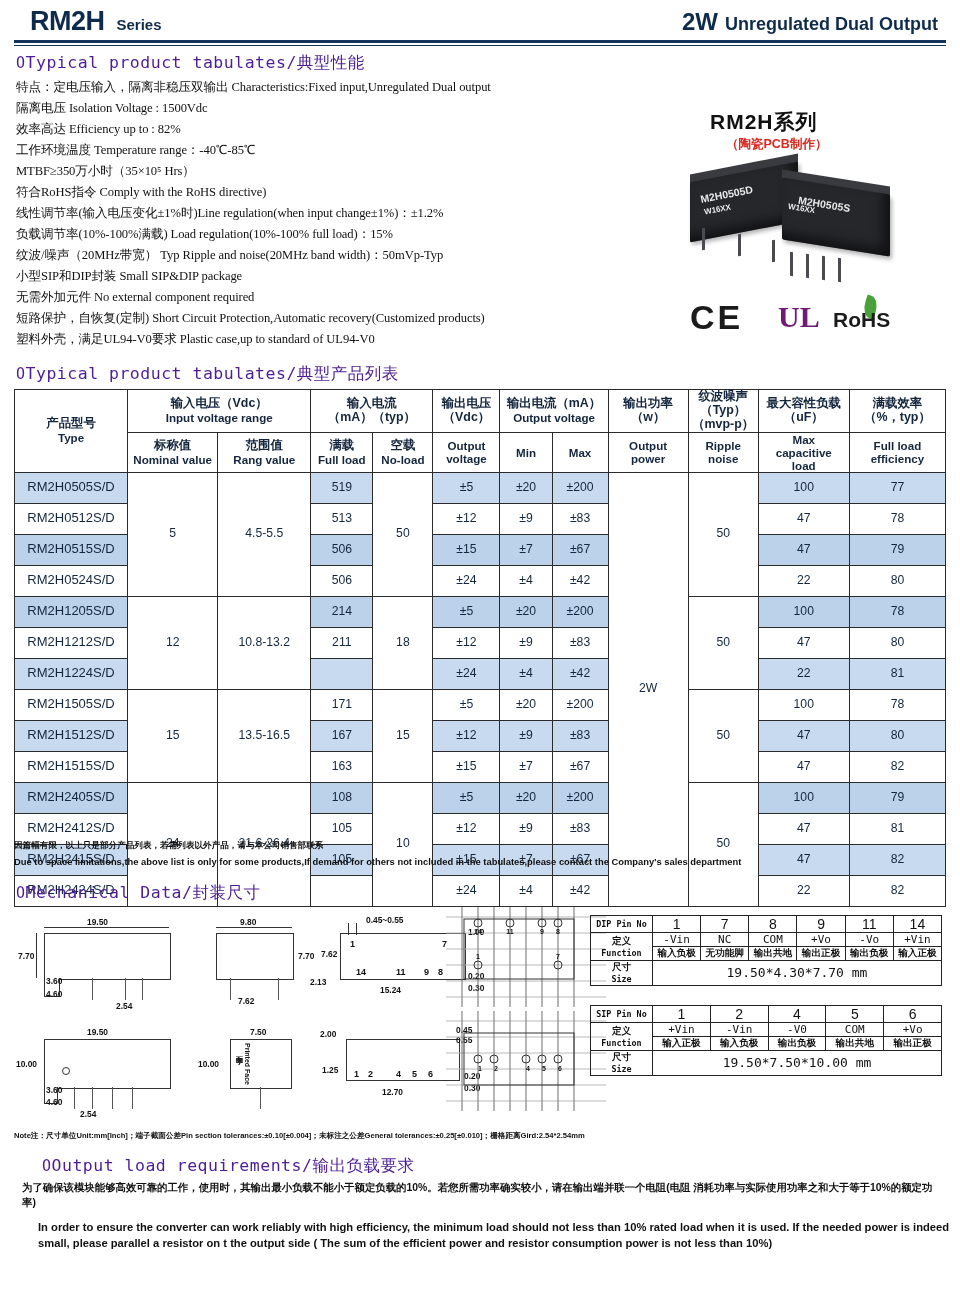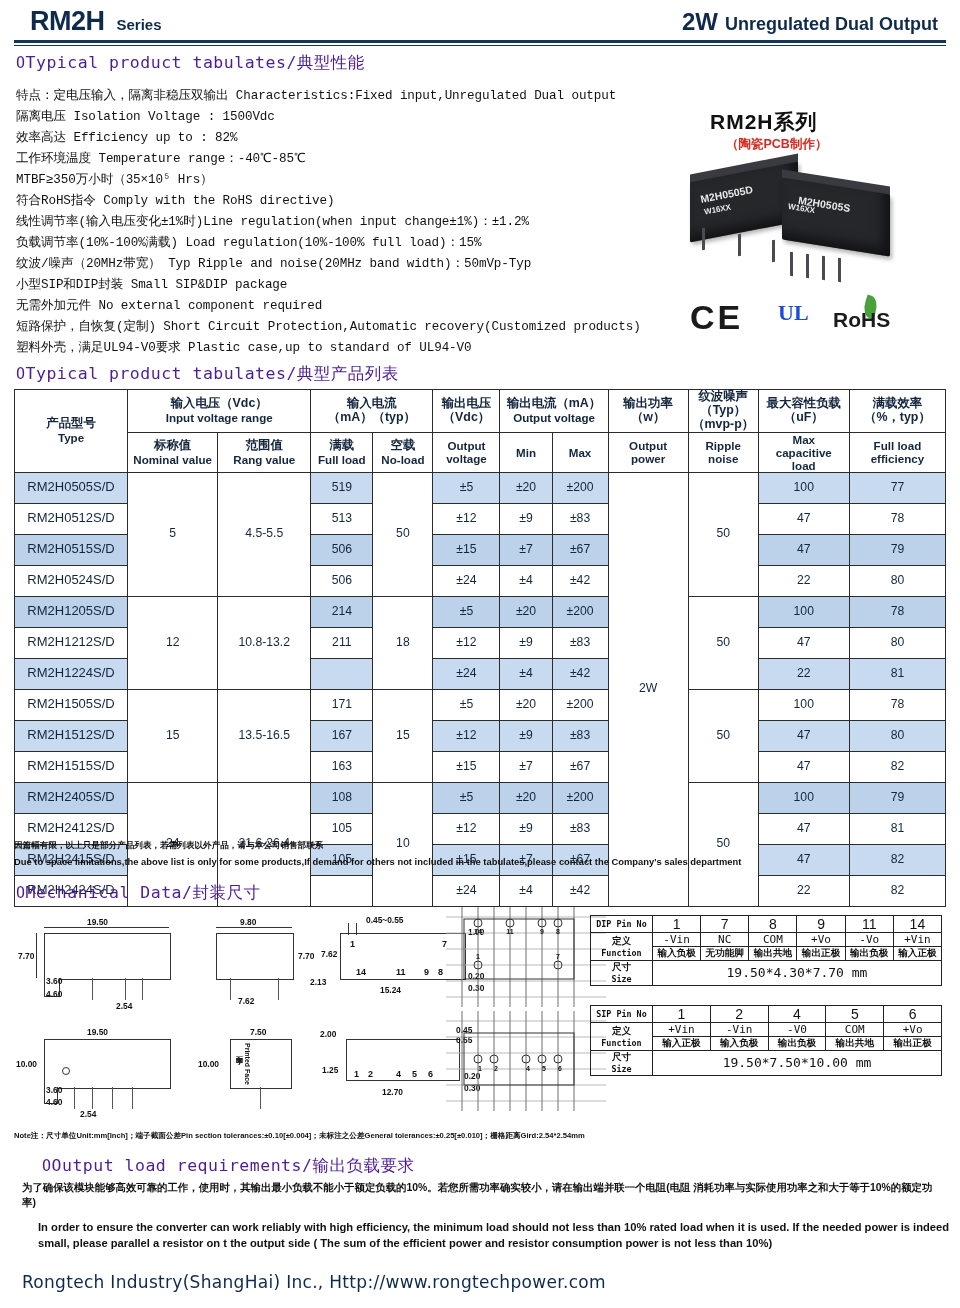--- a/index.html
+++ b/index.html
@@ -23,22 +23,22 @@
   .hdr-title{font-family:"Liberation Sans",sans-serif;font-weight:bold;font-size:18px;color:#0f2b4c;margin-left:7px;}
   .hdr-rule{position:absolute;left:14px;top:40px;width:932px;height:0;border-top:3px solid #14365c;}
   .hdr-rule2{position:absolute;left:14px;top:45px;width:932px;height:0;border-top:1px solid #14365c;}
 
   
   .sect{position:absolute;font-family:"DejaVu Sans Mono","Liberation Mono",monospace;
         font-size:16.5px;color:#4c1d95;letter-spacing:0.5px;white-space:nowrap;}
   .sect .bul{font-size:15px;}
 
   
-  .feat{position:absolute;left:16px;font-family:Liberation Mono, monospace;
-        font-size:12.6px;color:#111;white-space:nowrap;letter-spacing:-0.1px;margin-top:8px;}
+  .feat{position:absolute;left:16px;font-family:Liberation Serif, serif;
+        font-size:12.6px;color:#111;white-space:nowrap;letter-spacing:-0.1px;}
 
   
   .photo{position:absolute;left:660px;top:100px;width:290px;height:250px;}
   .photo-title{position:absolute;left:50px;top:8px;font-family:"Liberation Sans",sans-serif;
      font-weight:bold;font-size:21px;color:#111;letter-spacing:1px;white-space:nowrap;}
   .photo-sub{position:absolute;left:66px;top:36px;font-family:"Liberation Sans",sans-serif;
      font-weight:bold;font-size:12.5px;color:#d42a20;white-space:nowrap;}
   .mod{position:absolute;background:#26272b;border-radius:2px;}
   .modD{left:30px;top:72px;width:108px;height:60px;transform:skewY(-11deg);
         box-shadow:inset -7px -7px 12px rgba(0,0,0,.55), 2px 3px 4px rgba(0,0,0,.3);}
@@ -52,21 +52,21 @@
         font-weight:bold;font-size:10.5px;white-space:nowrap;}
   .lblD{left:40px;top:88px;transform:rotate(-11deg);}
   .lblD2{left:44px;top:105px;transform:rotate(-11deg);font-size:8px;}
   .lblS{left:138px;top:98px;transform:rotate(9deg);}
   .lblS2{left:128px;top:104px;transform:rotate(9deg);font-size:8px;}
   .pin{position:absolute;width:3px;background:#4a4b50;}
   .certs{position:absolute;left:18px;top:196px;width:270px;height:46px;}
   .ce{position:absolute;left:12px;top:2px;font-family:"Liberation Sans",sans-serif;
       font-size:34px;font-weight:bold;color:#1b1b1b;letter-spacing:3px;}
   .ul{position:absolute;left:100px;top:4px;font-family:"Liberation Serif",serif;
-      font-size:22px;font-weight:bold;color:#1d4ed8;}
+      font-size:30px;font-weight:bold;color:#701a75;}
   .rohs{position:absolute;left:155px;top:12px;font-family:"Liberation Sans",sans-serif;
       font-size:21px;font-weight:bold;color:#1b1b1b;}
   .leaf{position:absolute;left:186px;top:0px;width:13px;height:22px;background:#4aa03a;
       border-radius:0 70% 0 70%;transform:rotate(18deg);}
 
   
   table.spec{position:absolute;left:14px;top:389px;width:932px;border-collapse:collapse;
     font-family:"Liberation Sans",sans-serif;color:#14263d;}
   table.spec td,table.spec th{border:1px solid #2b2b2b;text-align:center;vertical-align:middle;
     padding:0;font-size:12.2px;line-height:1.12;}
@@ -691,14 +691,13 @@
   </div>
 
   <div class="note-line">Note注：尺寸单位Unit:mm[Inch]；端子截面公差Pin section tolerances:±0.10[±0.004]；未标注之公差General tolerances:±0.25[±0.010]；栅格距离Gird:2.54*2.54mm</div>
 
   <div class="sect" style="left:42px;top:1155px;">
     <span class="bul">O</span><span>Output load requirements/输出负载要求</span>
   </div>
   <div class="olr-cn" style="top:1180px;">为了确保该模块能够高效可靠的工作，使用时，其输出最小负载不能小于额定负载的10%。若您所需功率确实较小，请在输出端并联一个电阻(电阻 消耗功率与实际使用功率之和大于等于10%的额定功率)</div>
   <div class="olr-en" style="top:1220px;">In order to ensure the converter can work reliably with high efficiency, the minimum load should not less than 10% rated load when it is used. If the needed power is indeed small, please parallel a resistor on t the output side ( The sum of the efficient power and resistor consumption power is not less than 10%)</div>
 
-  <div class="footer">Rongtech Industry(ShangHai) Inc.,  Http://www.rongtechpower.com</div>
 </div>
 
 </body></html>

